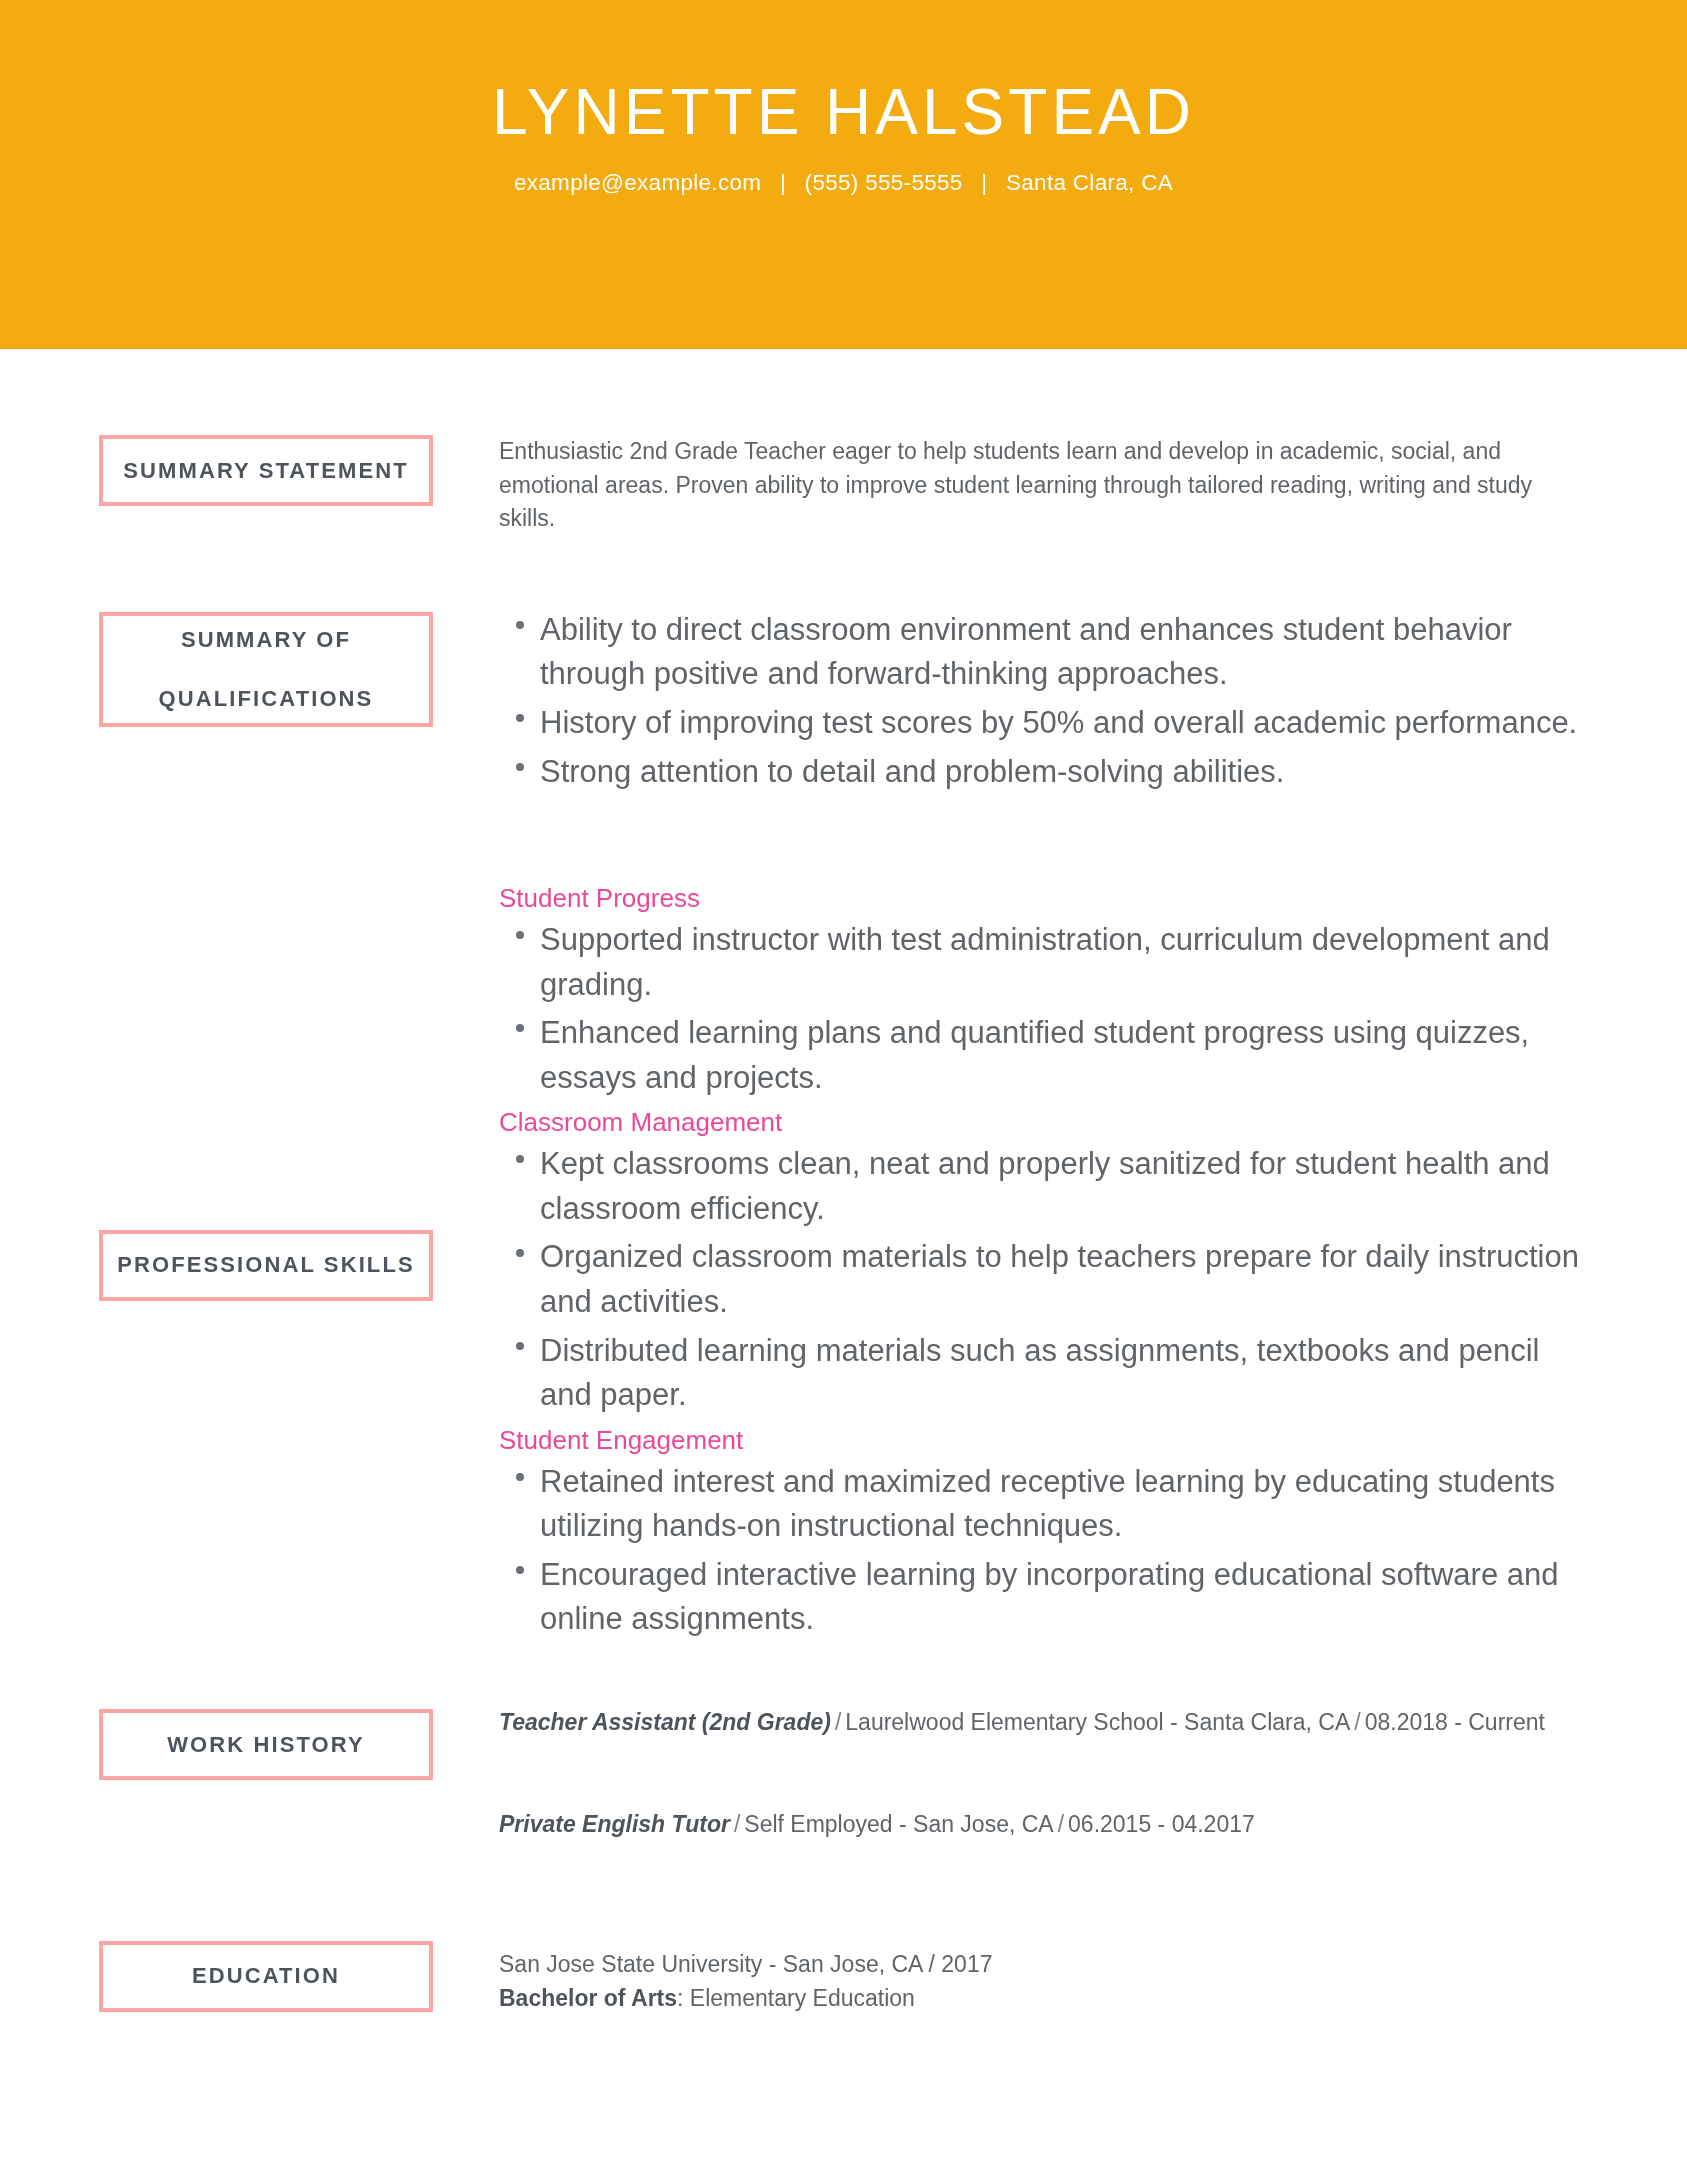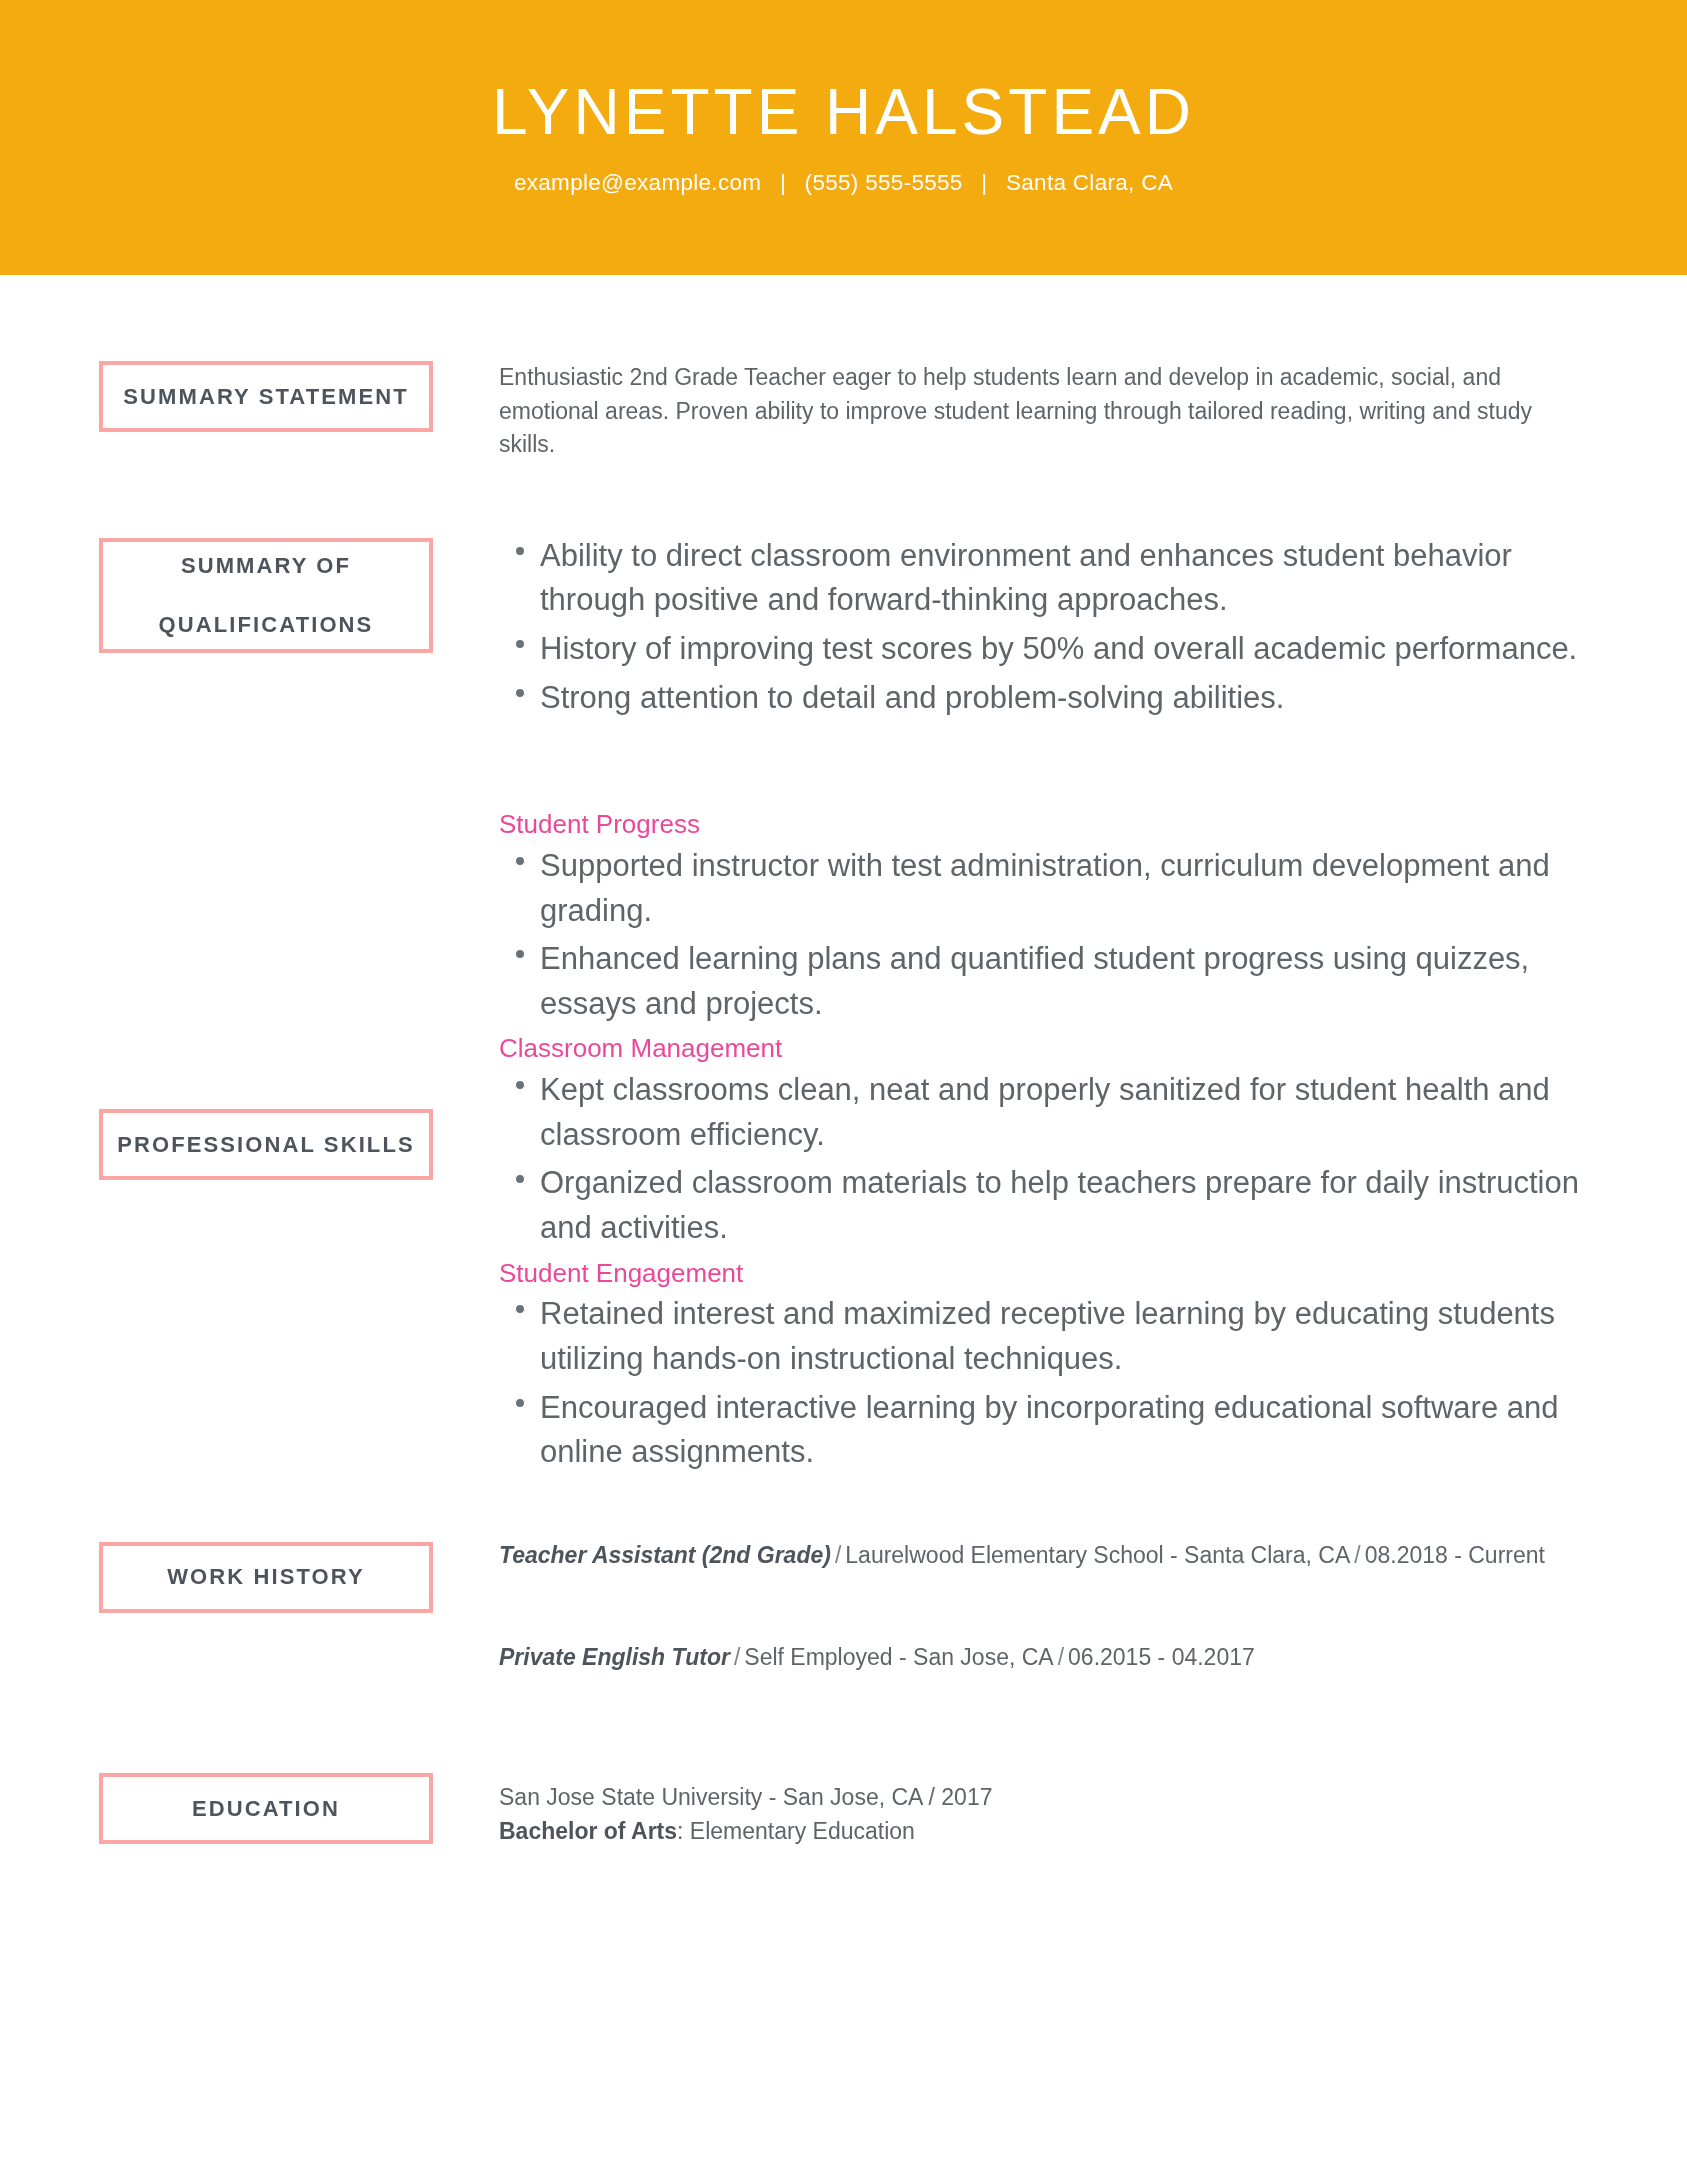--- a/index.html
+++ b/index.html
@@ -11,21 +11,21 @@
     width: 1687px;
     height: 2183px;
     font-family: "Liberation Sans", sans-serif;
     color: #5a5f63;
     -webkit-font-smoothing: antialiased;
   }
 
   
   .header {
     background: #f3ab10;
-    height: 275px;
+    height: 349px;
     box-sizing: border-box;
     padding-top: 79px;
     text-align: center;
   }
   .name {
     color: #ffffff;
     font-size: 64px;
     letter-spacing: 4px;
     font-weight: 400;
     line-height: 1.05;
@@ -206,20 +206,21 @@
           <li>Supported instructor with test administration, curriculum development and grading.</li>
           <li>Enhanced learning plans and quantified student progress using quizzes, essays and projects.</li>
         </ul>
       </div>
 
       <div class="sub-block">
         <div class="sub-head">Classroom Management</div>
         <ul class="bullets">
           <li>Kept classrooms clean, neat and properly sanitized for student health and classroom efficiency.</li>
           <li>Organized classroom materials to help teachers prepare for daily instruction and activities.</li>
+          <li>Distributed learning materials such as assignments, textbooks and pencil and paper.</li>
         </ul>
       </div>
 
       <div class="sub-block">
         <div class="sub-head">Student Engagement</div>
         <ul class="bullets">
           <li>Retained interest and maximized receptive learning by educating students utilizing hands-on instructional techniques.</li>
           <li>Encouraged interactive learning by incorporating educational software and online assignments.</li>
         </ul>
       </div>

